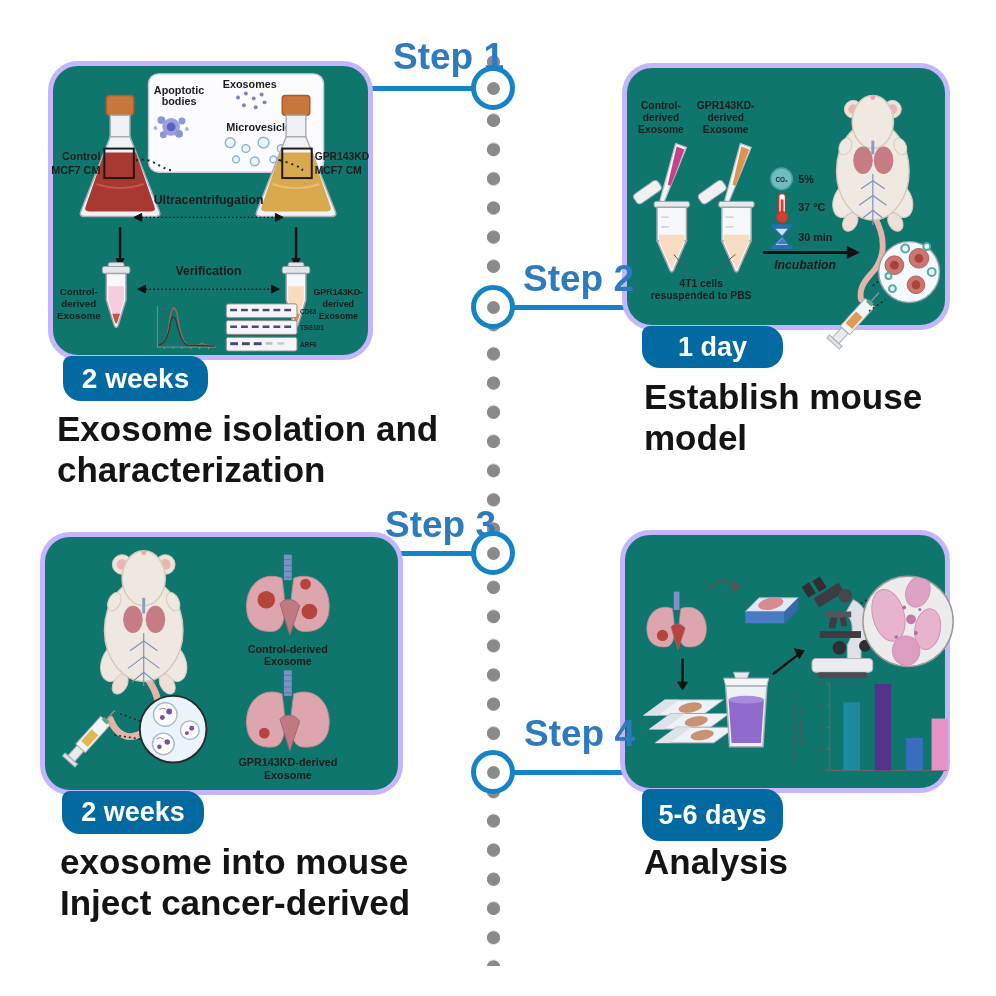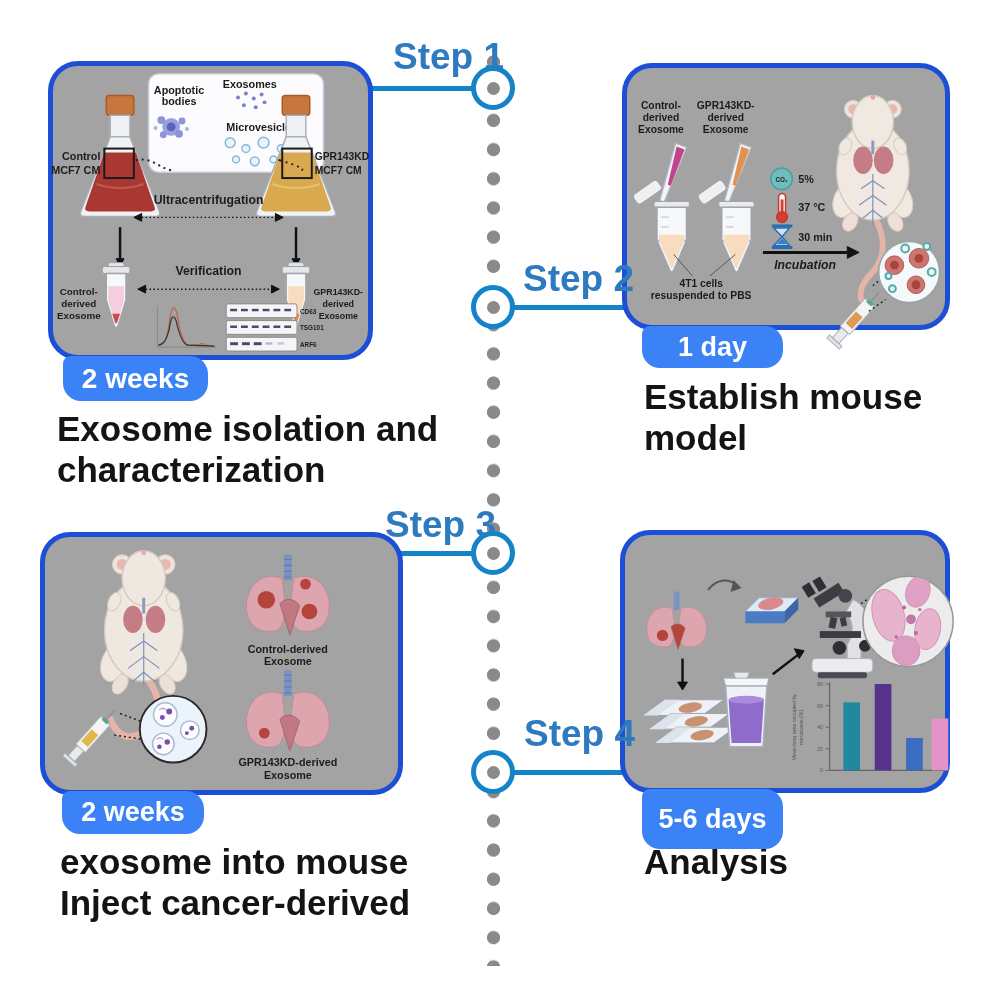--- a/index.html
+++ b/index.html
@@ -1,21 +1,21 @@
 <!DOCTYPE html>
 <html><head>
 <meta charset="utf-8">
 <style>
   html,body{margin:0;padding:0;background:#fff;}
   .canvas{position:relative;width:996px;height:996px;background:#fff;overflow:hidden;
           font-family:"Liberation Sans",sans-serif;}
-  .panel{position:absolute;box-sizing:border-box;background:#a3a3a3;border:5px solid #1d4ed8;
+  .panel{position:absolute;box-sizing:border-box;background:#0f766e;border:5px solid #c4b5fd;
          border-radius:30px;z-index:1;}
   .panel svg{position:absolute;left:0;top:0;overflow:visible;}
-  .badge{position:absolute;background:#3b82f6;color:#fff;font-weight:bold;
+  .badge{position:absolute;background:#0369a1;color:#fff;font-weight:bold;
          display:flex;align-items:center;justify-content:center;
          border-radius:8px 18px 18px 18px;z-index:3;}
   .caption{position:absolute;font-weight:bold;color:#141414;font-size:35px;line-height:1.18;z-index:2;}
   .step-label{position:absolute;font-weight:bold;font-size:37px;color:#2e7abf;
               text-align:right;width:142px;z-index:2;}
   .hline{position:absolute;height:5px;background:#1583c7;z-index:1;}
   .dots{position:absolute;left:487px;top:54px;width:13px;height:912px;
         background-image:radial-gradient(circle at 6.5px 8px,#8a8a8a 6.2px,rgba(0,0,0,0) 7px);
         background-size:13px 29.2px;background-repeat:repeat-y;z-index:0;}
   .ring{position:absolute;box-sizing:border-box;width:44px;height:44px;border:5px solid #1583c7;
@@ -554,16 +554,16 @@
         <text class="light" x="201" y="198" font-size="5" text-anchor="end">40</text>
         <text class="light" x="201" y="176" font-size="5" text-anchor="end">60</text>
         <text class="light" x="201" y="154" font-size="5" text-anchor="end">80</text>
         <rect x="222" width="17" height="69.3" y="170.7" fill="#20889f"></rect>
         <rect x="254" width="17" height="88" y="152" fill="#55338a"></rect>
         <rect x="286" width="17" height="33" y="207" fill="#3a6cc0"></rect>
         <rect x="312" width="17" height="52.8" y="187.2" fill="#e592c9"></rect>
       </g>
     </svg>
   </div>
-  <div class="badge" style="left:642px;top:789px;width:141px;height:60px;font-size:27px;">5-6 days</div>
+  <div class="badge" style="left:642px;top:789px;width:141px;height:52px;font-size:27px;">5-6 days</div>
   <div class="caption" style="left:644px;top:841px;">Analysis</div>
 
 </div>
 
 </body></html>

